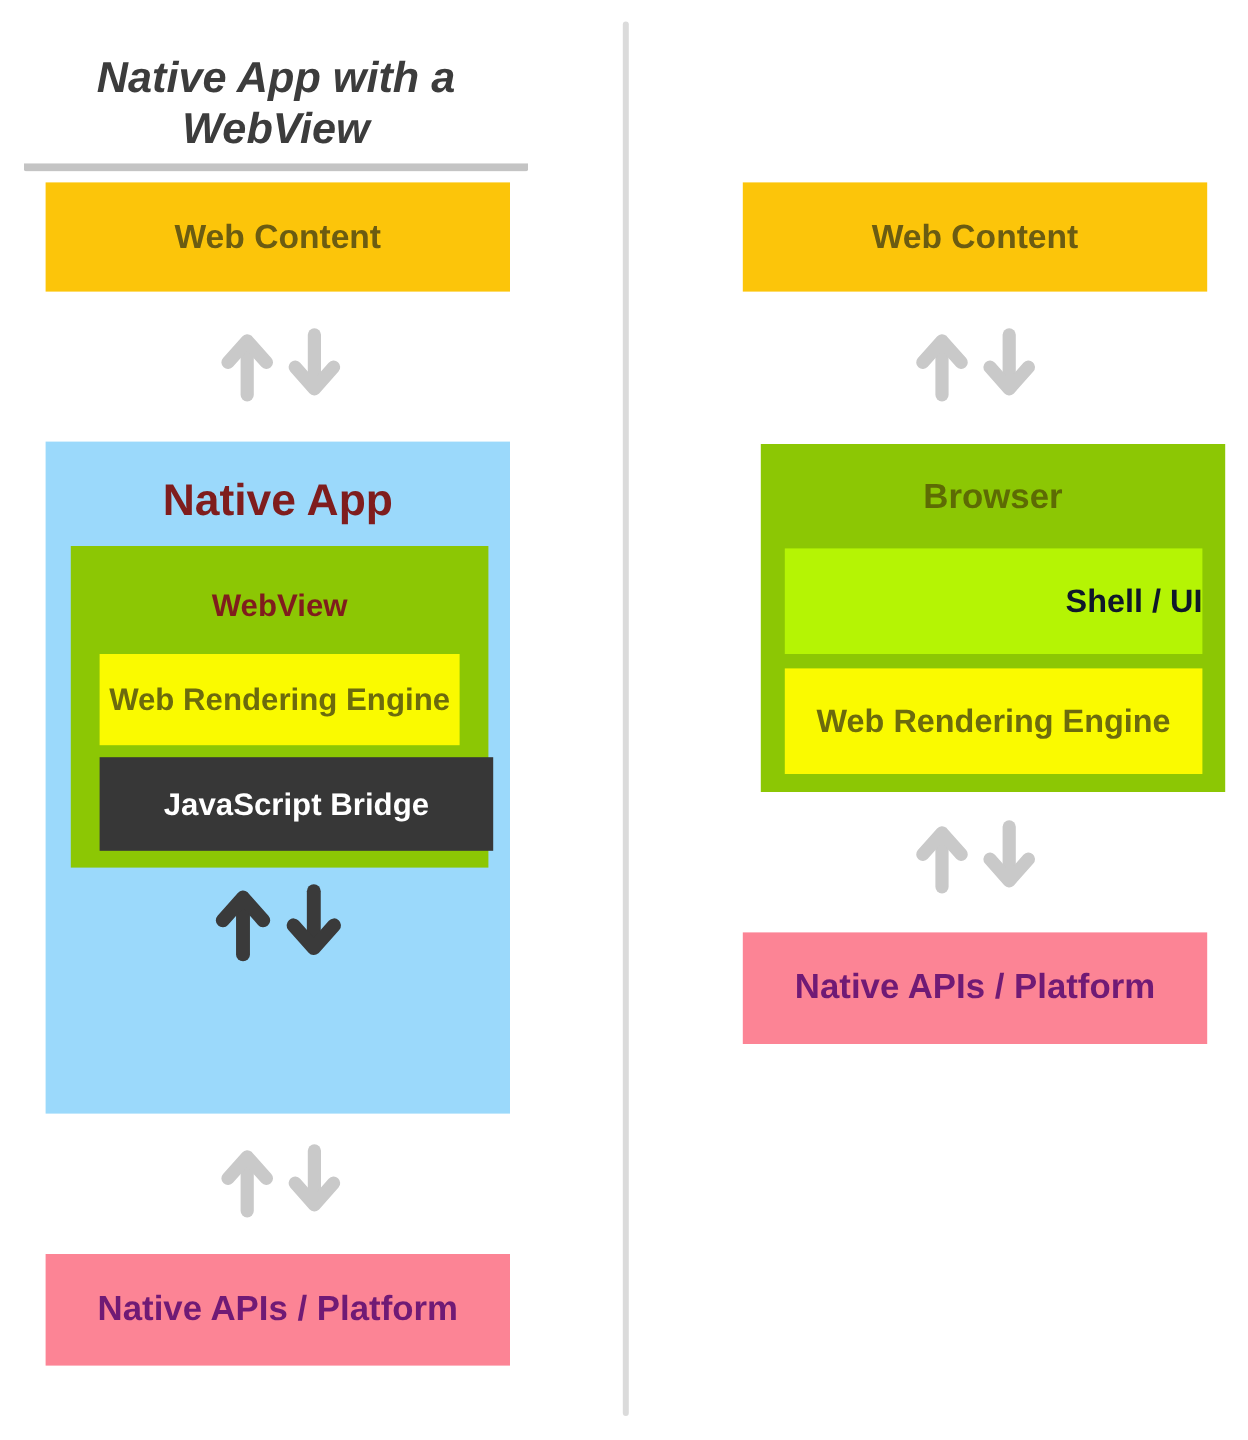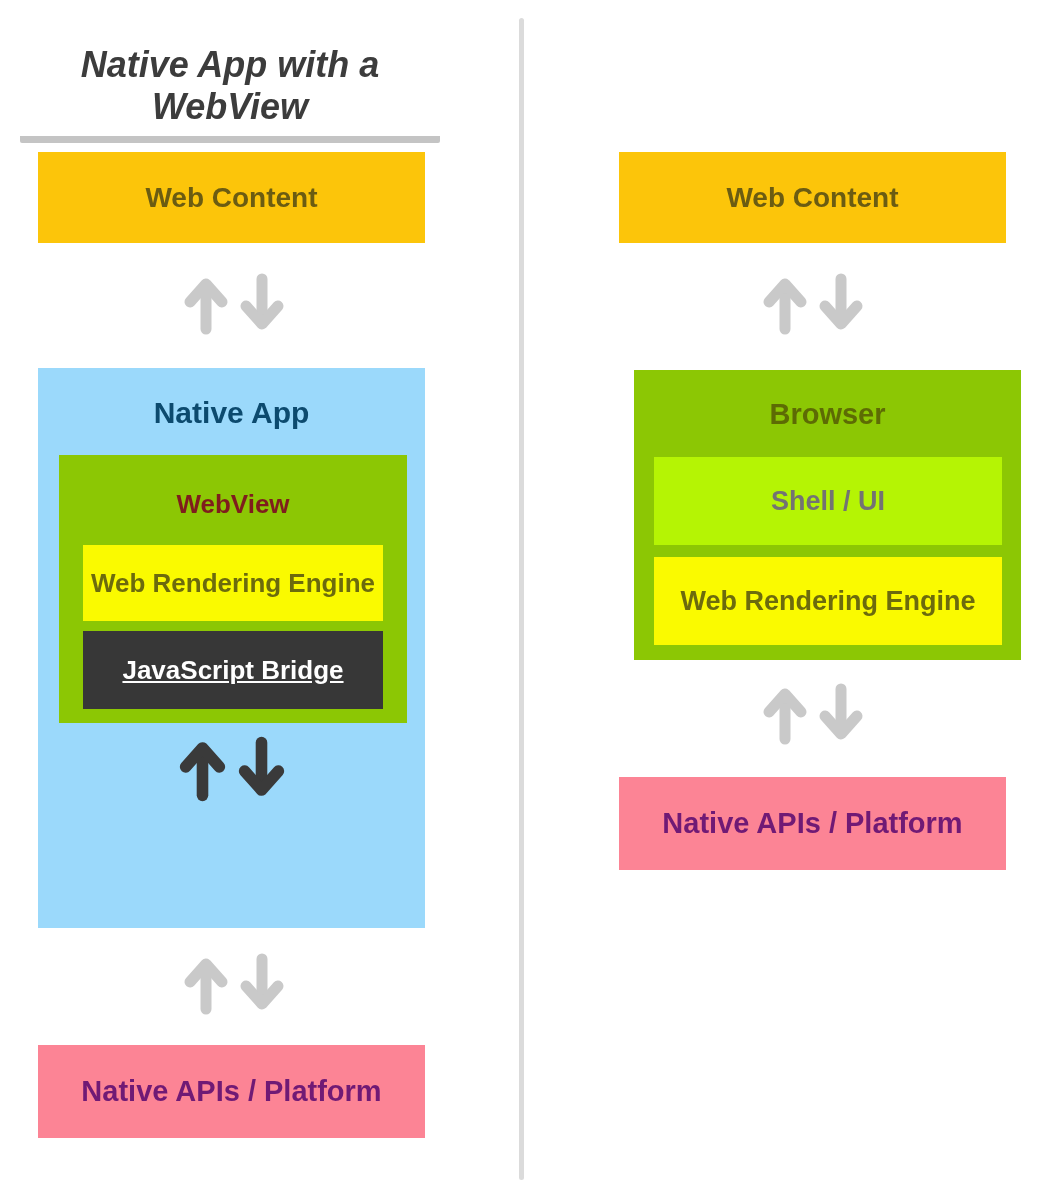--- a/index.html
+++ b/index.html
@@ -14,35 +14,35 @@
   .title-left{left:20px;top:44px;width:420px;font-style:italic;}
   .title-right{left:619px;top:44px;width:387px;}
 
   .box{position:absolute;display:flex;align-items:center;justify-content:center;
     font-weight:bold;text-align:center;}
 
   .gold{background:#FCC50A;color:#6B5C12;font-size:28px;}
   .blue{background:#9BD9FB;}
   .green{background:#8CC704;}
   .yellow{background:#FAFA00;color:#6C6B0D;font-size:26px;}
-  .chartreuse{background:#B5F404;color:#737373;font-size:27px;}
+  .chartreuse{background:#B5F404;color:#0f172a;font-size:27px;justify-content:flex-end;}
   .darkbox{background:#373737;color:#FFFFFF;font-size:26px;}
   .pink{background:#FC8495;color:#701a75;font-size:29px;}
 
   .inner-label{position:absolute;left:0;right:0;text-align:center;font-weight:bold;}
-  .blue-label{top:28px;font-size:30px;color:#0c4a6e;}
+  .blue-label{top:28px;font-size:37px;color:#7f1d1d;}
   .green-label{top:34px;font-size:26px;color:#7f1d1d;}
   .browser-label{top:28px;font-size:29px;color:#5D6B04;}
 
   
   .l-gold{left:38px;top:152px;width:387px;height:91px;}
   .l-blue{left:38px;top:368px;width:387px;height:560px;}
   .l-green{left:21px;top:87px;width:348px;height:268px;}   
   .l-yellow{left:24px;top:90px;width:300px;height:76px;}   
-  .l-jsbridge{left:24px;top:176px;width:300px;height:78px;text-decoration:underline;}
+  .l-jsbridge{left:24px;top:176px;width:328px;height:78px;}
   .l-nbridge{left:21px;top:454px;width:348px;height:89px;font-size:28px;} 
   .l-pink{left:38px;top:1045px;width:387px;height:93px;}
 
   
   .r-gold{left:619px;top:152px;width:387px;height:91px;}
   .r-browser{left:634px;top:370px;width:387px;height:290px;}
   .r-shell{left:20px;top:87px;width:348px;height:88px;}    
   .r-yellow{left:20px;top:187px;width:348px;height:88px;font-size:27px;} 
   .r-pink{left:619px;top:777px;width:387px;height:93px;}
 

